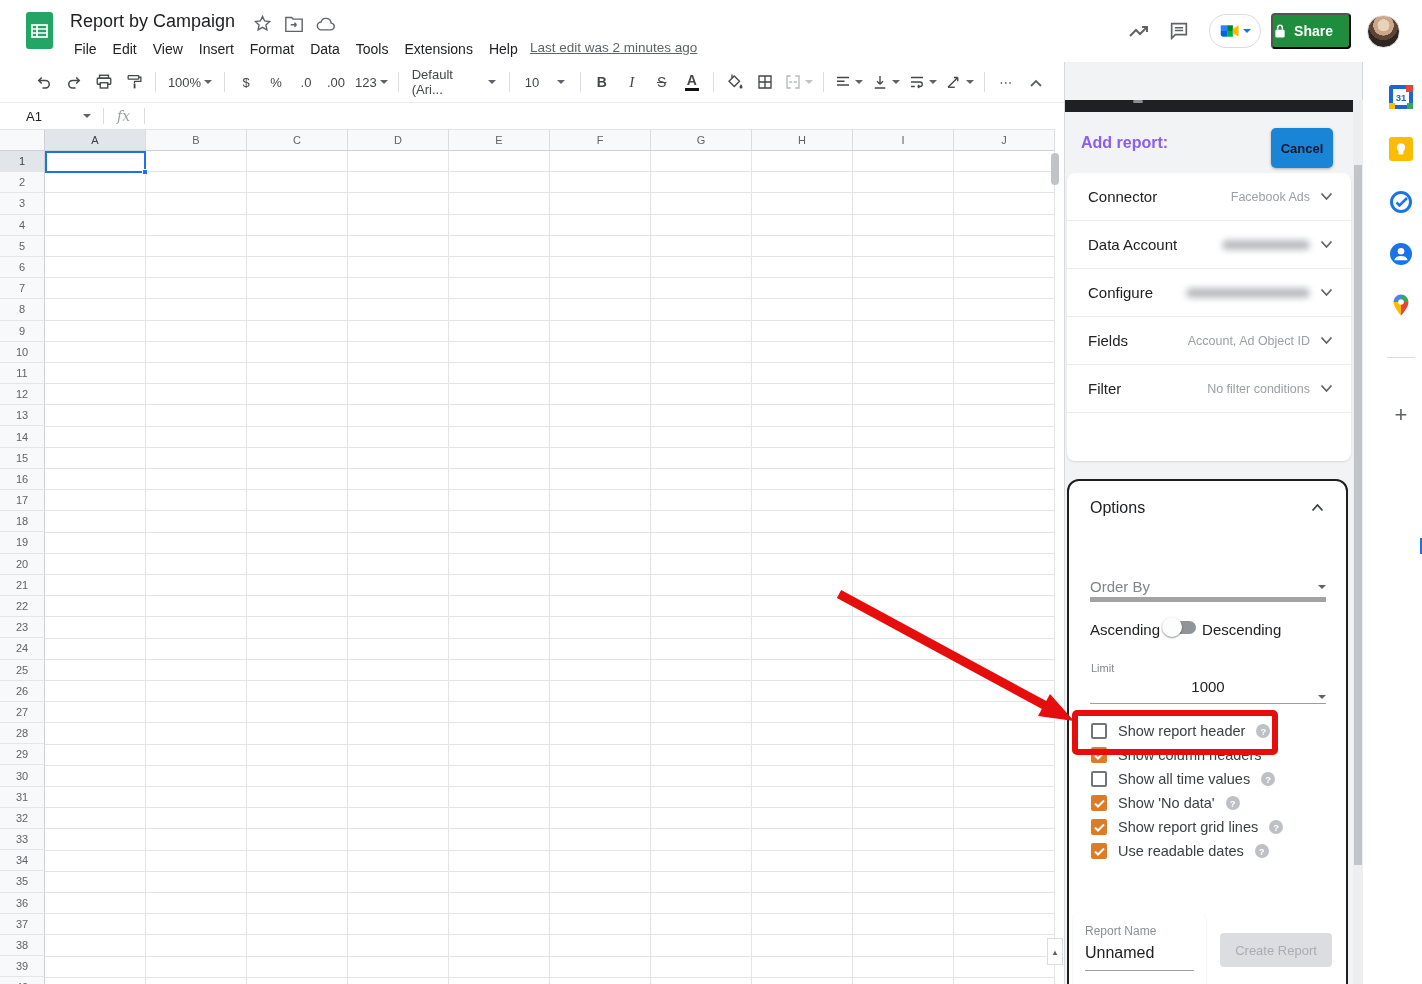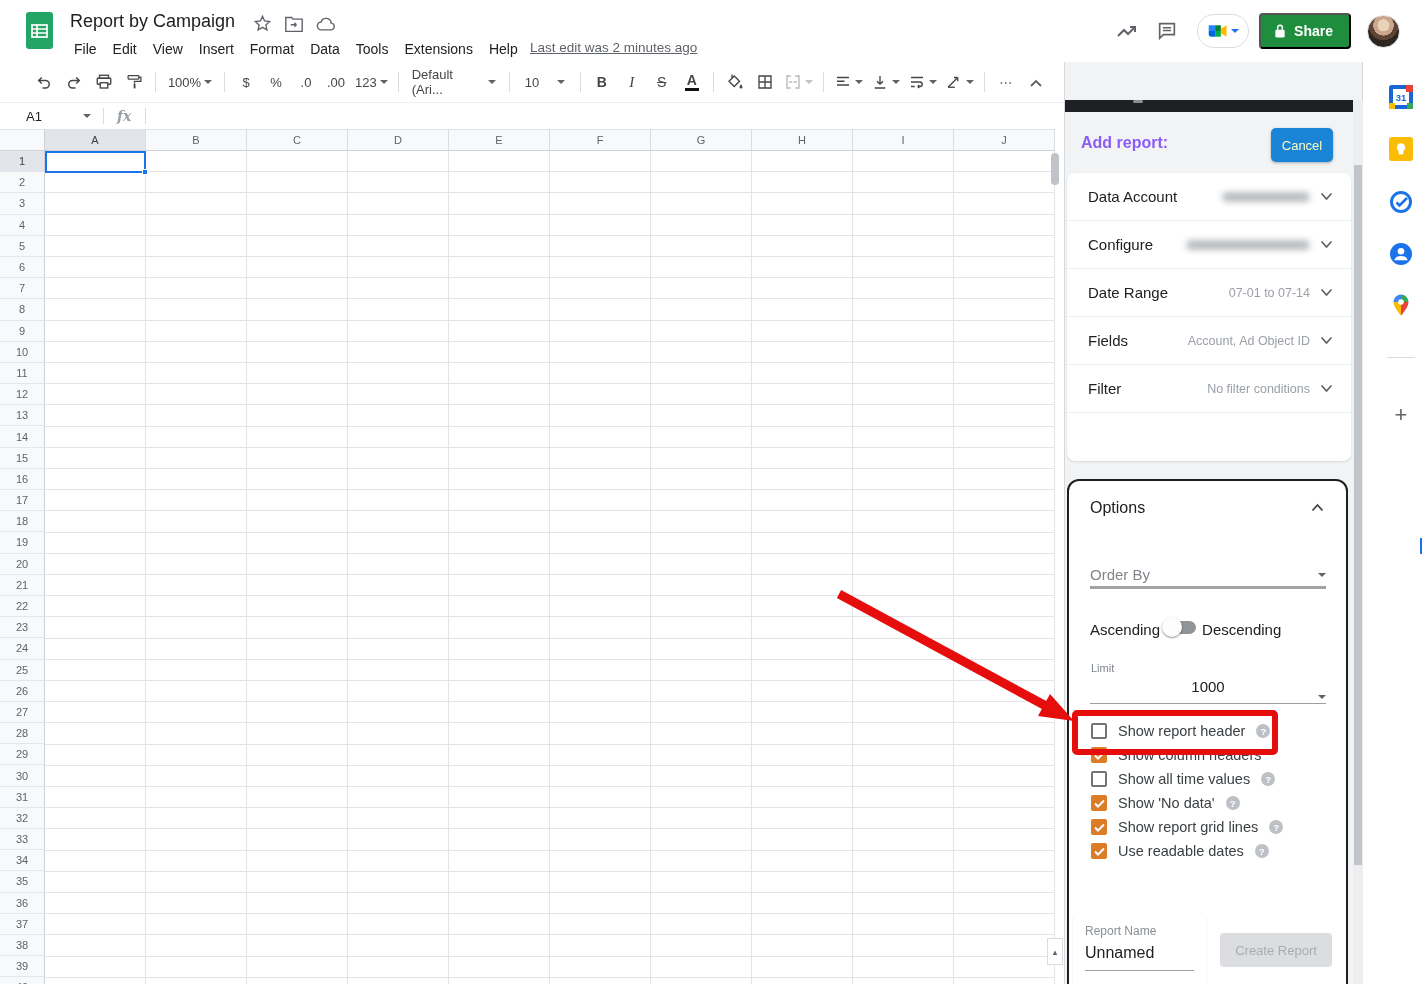--- a/index.html
+++ b/index.html
@@ -10,21 +10,21 @@
   #topbar { position:absolute; left:0; top:0; width:1422px; height:62px; background:#fff; z-index:5; }
   .logo { position:absolute; left:26px; top:12px; }
   .doc-title { position:absolute; left:70px; top:11px; font-size:18px; color:#202124; }
   .title-icons { position:absolute; left:253px; top:14px; display:flex; gap:12px; align-items:center; color:#5f6368; }
   #menubar { position:absolute; left:66px; top:37px; display:flex; align-items:center; height:24px; }
   .menu-item { font-size:14px; color:#202124; padding:2px 8px; border-radius:4px; cursor:pointer; }
   .last-edit { position:absolute; left:530px; top:40px; font-size:13.5px; color:#5f6368; text-decoration:underline; }
   .tb-right { position:absolute; right:0; top:0; height:62px; display:flex; align-items:center; }
   .iconbtn { width:40px; height:40px; display:flex; align-items:center; justify-content:center; color:#5f6368; }
   .meet-pill { width:52px; height:34px; border:1px solid #dadce0; border-radius:17px; display:flex; align-items:center; justify-content:center; gap:3px; background:#fff; margin:0 10px; }
-  .share-btn { height:36px; padding:0 16px 0 12px; background:#1e8e3e; border-radius:4px; color:#fff; font-size:14px; font-weight:bold; display:flex; align-items:center; gap:7px; margin-right:16px; }
+  .share-btn { height:36px; padding:0 16px 0 0; background:#1e8e3e; border-radius:4px; color:#fff; font-size:14px; font-weight:bold; display:flex; align-items:center; gap:7px; margin-right:16px; }
   .avatar { width:33px; height:33px; border-radius:50%; margin-right:22px;
     background: radial-gradient(circle at 50% 30%, #e9d3b8 0 22%, #caa68a 23% 38%, #5d4434 39% 55%, #2e2620 56% 100%); border:1px solid #e0e0e0; }
 
   
   #toolbar { position:absolute; left:0; top:62px; width:1064px; height:41px; display:flex; align-items:center; padding-left:30px; gap:2px; color:#444746; font-size:13px; border-bottom:1px solid #eceef0; background:#fff; z-index:4; }
   .tbtn { min-width:28px; height:28px; display:flex; align-items:center; justify-content:center; gap:3px; border-radius:4px; color:#444746; padding:0 3px; }
   .tsep { width:1px; height:20px; background:#dadce0; margin:0 5px; flex:none; }
   .caret { width:0; height:0; border-left:4px solid transparent; border-right:4px solid transparent; border-top:4.5px solid #5f6368; display:inline-block; }
   .fontbox { width:96px; justify-content:space-between; padding:0 6px; }
   .sizebox { width:56px; justify-content:space-between; padding:0 8px; }
@@ -34,21 +34,21 @@
   .b-color { font-size:14px; font-weight:bold; line-height:1; display:flex; flex-direction:column; align-items:center; }
   .b-color .bar { width:14px; height:3.5px; background:#111; margin-top:1px; }
   .collapse-btn { position:absolute; right:14px; top:7px; }
   .disabled { opacity:.38; }
 
   
   #formulabar { position:absolute; left:0; top:103px; width:1064px; height:26px; background:#fff; display:flex; align-items:center; z-index:4; }
   .namebox { width:103px; height:100%; display:flex; align-items:center; padding-left:26px; font-size:13px; color:#202124; position:relative; }
   .namebox .caret { position:absolute; right:12px; }
   .fdiv { width:1px; height:16px; background:#dadce0; }
-  .fx { font-family:"DejaVu Serif",serif; font-style:italic; color:#9aa0a6; font-size:14px; padding:0 14px 0 13px;font-weight:bold; }
+  .fx { font-family:"DejaVu Serif",serif; font-style:italic; color:#9aa0a6; font-size:14px; padding:0 14px 0 13px; }
 
   
   #grid { position:absolute; left:0; top:129px; width:1064px; height:855px; background:#fff; overflow:hidden; }
   .corner { position:absolute; left:0; top:0; width:45px; height:22px; background:#f8f9fa; border-right:1px solid #cdd1d5; border-bottom:1px solid #cdd1d5; border-top:1px solid #e0e3e7; }
   #colheads { position:absolute; left:45px; top:0; display:flex; }
   .col-h { width:101px; height:22px; background:#f8f9fa; border-right:1px solid #d9dce0; border-bottom:1px solid #cdd1d5; border-top:1px solid #e0e3e7; display:flex; align-items:center; justify-content:center; font-size:11px; color:#5f6368; flex:none; }
   .col-h.sel { background:#e2e5e9; color:#3c4043; }
   #rowheads { position:absolute; left:0; top:22px; width:45px; height:833px; overflow:hidden; }
   .row-h { width:45px; height:21.2px; background:#f8f9fa; border-right:1px solid #cdd1d5; border-bottom:1px solid #e4e6e9; display:flex; align-items:center; justify-content:center; font-size:11px; color:#5f6368; }
   .row-h.sel { background:#e2e5e9; color:#3c4043; }
@@ -63,32 +63,32 @@
 
   
   #panel { position:absolute; left:1064px; top:62px; width:298px; height:922px; background:#f1f3f4; border-left:1px solid #d5d8dc; z-index:10; }
   .p-header { position:absolute; left:0; top:6px; width:298px; height:32px; background:#5f6368; color:#fff; display:flex; align-items:center; padding:0 14px; font-size:13px; font-weight:bold; letter-spacing:.2px; }
   .p-close { margin-left:auto; font-size:14px; font-weight:bold; cursor:pointer; }
   .p-black { position:absolute; left:0; top:38px; width:288px; height:12px; background:#1f2023; }
   .p-black .dash { position:absolute; left:68px; top:0; width:10px; height:3px; background:#8a8d91; border-radius:2px; }
   .p-scroll-track { position:absolute; left:288px; top:38px; width:10px; height:884px; background:#eceef0; }
   .p-scroll-thumb { position:absolute; left:1px; top:65px; width:8px; height:700px; background:#c1c5c9; }
   .add-report { position:absolute; left:16px; top:72px; font-size:16px; font-weight:bold; color:#8b5cf6; }
-  .cancel-btn { position:absolute; left:206px; top:66px; width:62px; height:34px; background:#1a85d6; border:none; border-radius:5px; color:#fef9c3; font-size:13px; font-weight:normal; box-shadow:0 1px 3px rgba(0,0,0,.3); }
+  .cancel-btn { position:absolute; left:206px; top:66px; width:62px; height:40px; background:#1a85d6; border:none; border-radius:5px; color:#0f172a; font-size:13px; font-weight:bold; box-shadow:0 1px 3px rgba(0,0,0,.3); }
   .fields-card { position:absolute; left:2px; top:111px; width:284px; height:288px; background:#fff; border-radius:8px; box-shadow:0 1px 2px rgba(0,0,0,.12); overflow:hidden; }
   .field-row { height:48px; display:flex; align-items:center; padding:0 18px 0 21px; border-bottom:1px solid #ebedef; }
   .field-label { font-size:15px; color:#212124; }
   .field-value { margin-left:auto; font-size:12.5px; color:#9aa0a6; text-align:right; display:flex; align-items:center; }
   .field-chev { margin-left:10px; flex:none; display:flex; }
   .blur-blob { display:inline-block; height:10px; border-radius:5px; background:#b9bcc0; filter:blur(3px); }
 
   .opt-card { position:absolute; left:2px; top:417px; width:281px; height:520px; background:#fff; border:2px solid #1f1f1f; border-radius:12px; }
   .opt-title { position:absolute; left:21px; top:18px; font-size:16px; color:#202124; }
   .opt-chev { position:absolute; right:22px; top:22px; display:flex; }
-  .orderby-row { position:absolute; left:21px; top:82px; width:236px; height:26px; border-bottom:3px solid #a3a3a3; display:flex; align-items:center; }
+  .orderby-row { position:absolute; left:21px; top:95px; width:236px; height:26px; border-bottom:5px solid #a3a3a3; display:flex; align-items:center; }
   .orderby-label { font-size:15px; color:#80868b; }
   .orderby-row .caret { margin-left:auto; border-top-color:#5f6368; }
   .sort-row { position:absolute; left:21px; top:140px; display:flex; align-items:flex-start; gap:2px; font-size:15px; color:#202124; }
   .toggle { width:30px; height:13px; background:#8f9498; border-radius:7px; position:relative; margin:0 4px; }
   .toggle .knob { position:absolute; left:-4px; top:-4px; width:20px; height:20px; border-radius:50%; background:#fdfdfd; box-shadow:0 1px 2px rgba(0,0,0,.45); }
   .limit-label { position:absolute; left:22px; top:181px; font-size:11px; color:#80868b; }
   .limit-row { position:absolute; left:21px; top:197px; width:236px; height:26px; border-bottom:1px solid #9e9e9e; display:flex; align-items:center; font-size:15px; color:#202124;flex-direction:column; }
   .limit-row .caret { margin-left:auto; border-top-color:#5f6368; }
   #cbx-list { position:absolute; left:22px; top:238px; }
   .cb-row { height:24px; display:flex; align-items:center; gap:11px; }
@@ -379,20 +379,29 @@
       <span class="dash"></span>
     </div>
   <div class="p-scroll-track">
 
     <span class="p-scroll-thumb"></span>
   </div>
   <div class="add-report">Add report:</div>
   <button class="cancel-btn">Cancel</button>
 
   <div class="fields-card">
+  <div class="field-row">
+    <span class="field-label">Connector</span>
+    <span class="field-value">Facebook Ads</span>
+    <span class="field-chev">
+          <svg width="13" height="9" viewBox="0 0 13 9">
+            <path d="M1.5 1.5l5 5.5 5-5.5" fill="none" stroke="#5f6368" stroke-width="1.7"></path>
+          </svg>
+        </span>
+  </div>
 
   <div class="field-row">
     <span class="field-label">Data Account</span>
     <span class="field-value">
           <span class="blur-blob" style="width: 88px;"></span>
         </span>
     <span class="field-chev">
           <svg width="13" height="9" viewBox="0 0 13 9">
             <path d="M1.5 1.5l5 5.5 5-5.5" fill="none" stroke="#5f6368" stroke-width="1.7"></path>
           </svg>
@@ -404,29 +413,20 @@
     <span class="field-value">
           <span class="blur-blob" style="width: 124px;"></span>
         </span>
     <span class="field-chev">
           <svg width="13" height="9" viewBox="0 0 13 9">
             <path d="M1.5 1.5l5 5.5 5-5.5" fill="none" stroke="#5f6368" stroke-width="1.7"></path>
           </svg>
         </span>
   </div>
 
-  <div class="field-row">
-    <span class="field-label">Date Range</span>
-    <span class="field-value">07-01 to 07-14</span>
-    <span class="field-chev">
-          <svg width="13" height="9" viewBox="0 0 13 9">
-            <path d="M1.5 1.5l5 5.5 5-5.5" fill="none" stroke="#5f6368" stroke-width="1.7"></path>
-          </svg>
-        </span>
-  </div>
 
   <div class="field-row">
     <span class="field-label">Fields</span>
     <span class="field-value">Account, Ad Object ID</span>
     <span class="field-chev">
           <svg width="13" height="9" viewBox="0 0 13 9">
             <path d="M1.5 1.5l5 5.5 5-5.5" fill="none" stroke="#5f6368" stroke-width="1.7"></path>
           </svg>
         </span>
   </div>

